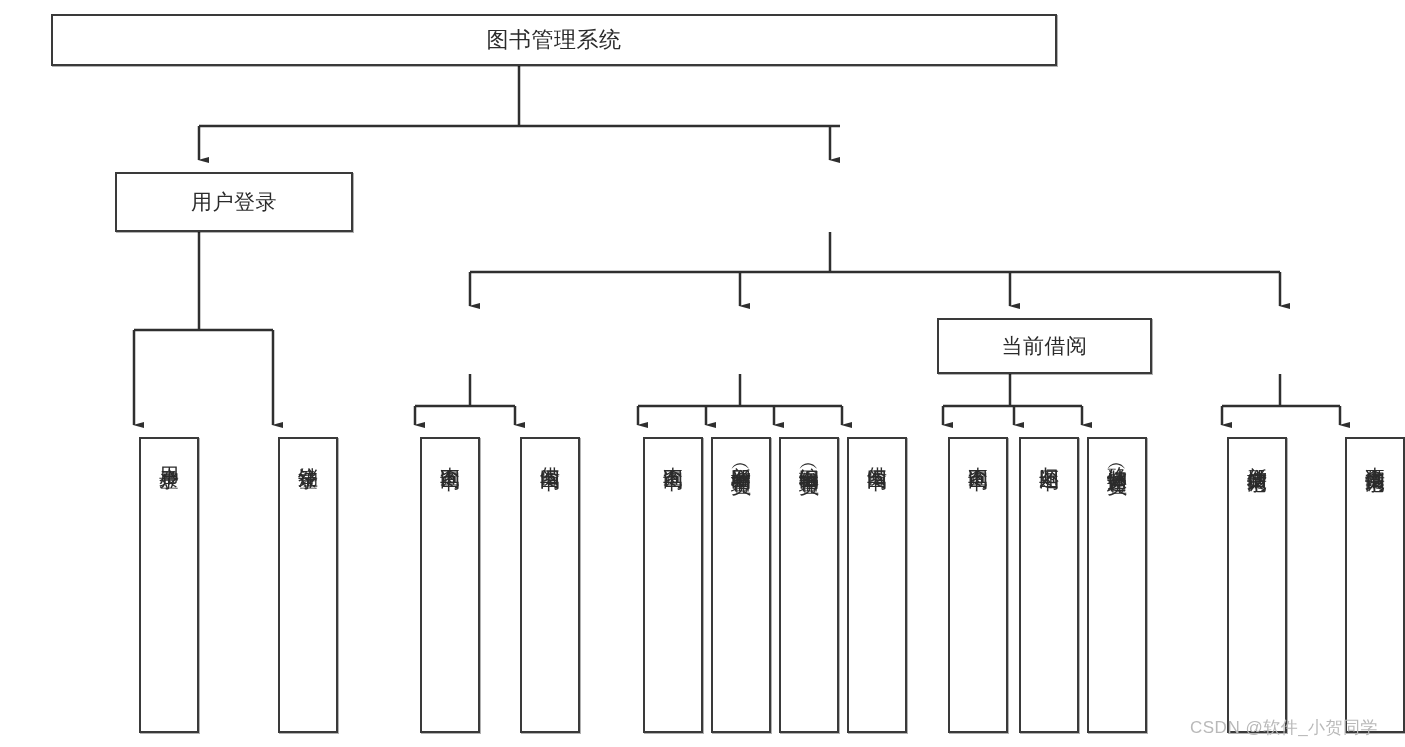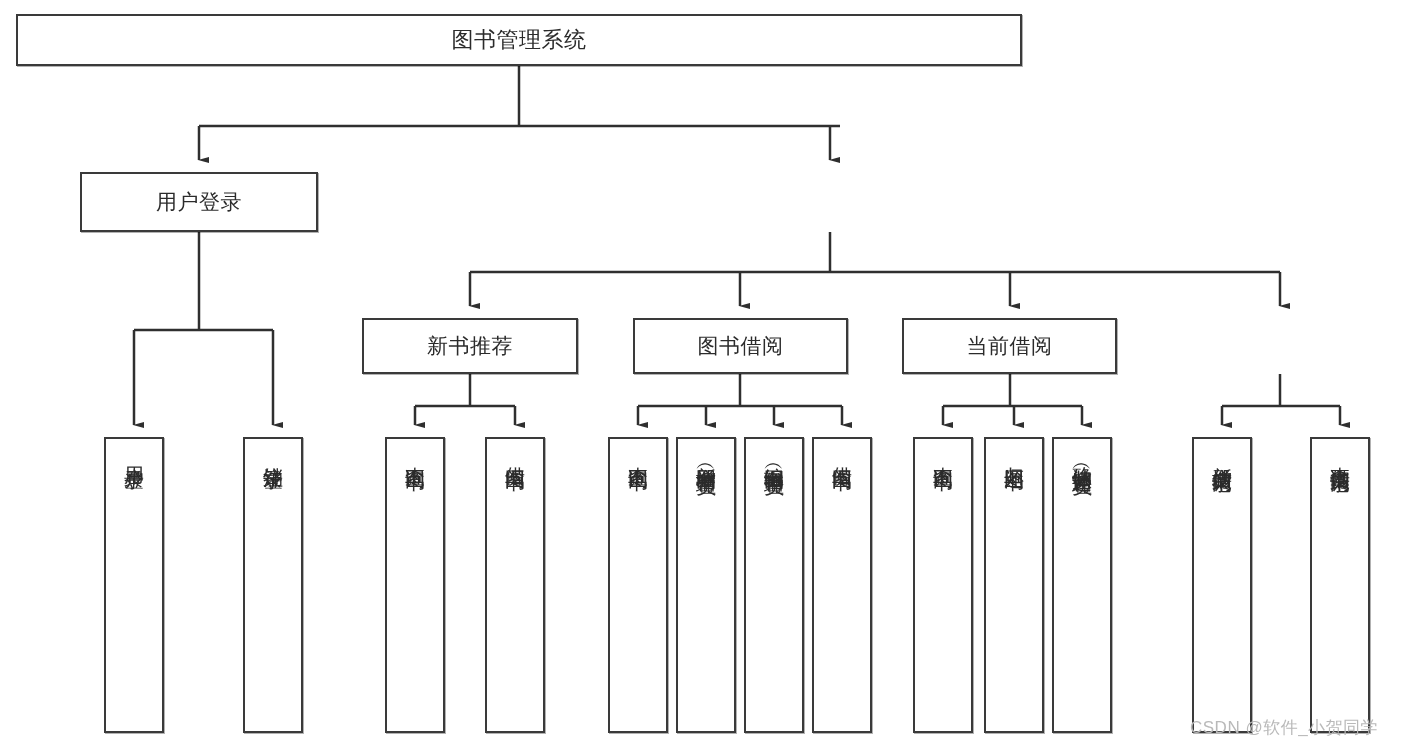--- a/index.html
+++ b/index.html
@@ -28,20 +28,21 @@
   .node {
     position: absolute;
     box-sizing: border-box;
     border: 2px solid #3a3a3a;
     background: #ffffff;
     display: flex;
     align-items: center;
     justify-content: center;
     color: #2b2b2b;
     box-shadow: 1px 1px 0 rgba(0,0,0,0.30);
+    margin-left: 35px;
   }
   .node .label {
     display: block;
     text-align: center;
     line-height: 1.18;
     letter-spacing: 0.5px;
   }
   .node.horiz .label {
     font-size: 21px;
   }
@@ -126,26 +127,20 @@
   </svg>
 
   <div class="node root horiz" style="left:16px; top:14px; width:1006px; height:52px;">
     <span class="label">图书管理系统</span>
   </div>
 
   <div class="node horiz" style="left:80px; top:172px; width:238px; height:60px;">
     <span class="label">用户登录</span>
   </div>
 
-  <div class="node horiz" style="left:362px; top:318px; width:216px; height:56px;">
-    <span class="label">新书推荐</span>
-  </div>
-  <div class="node horiz" style="left:633px; top:318px; width:215px; height:56px;">
-    <span class="label">图书借阅</span>
-  </div>
   <div class="node horiz" style="left:902px; top:318px; width:215px; height:56px;">
     <span class="label">当前借阅</span>
   </div>
 
   <div class="node vert" style="left:104px; top:437px; width:60px; height:296px;">
     <span class="label">用户登录</span>
   </div>
   <div class="node vert" style="left:243px; top:437px; width:60px; height:296px;">
     <span class="label">注销登录</span>
   </div>

